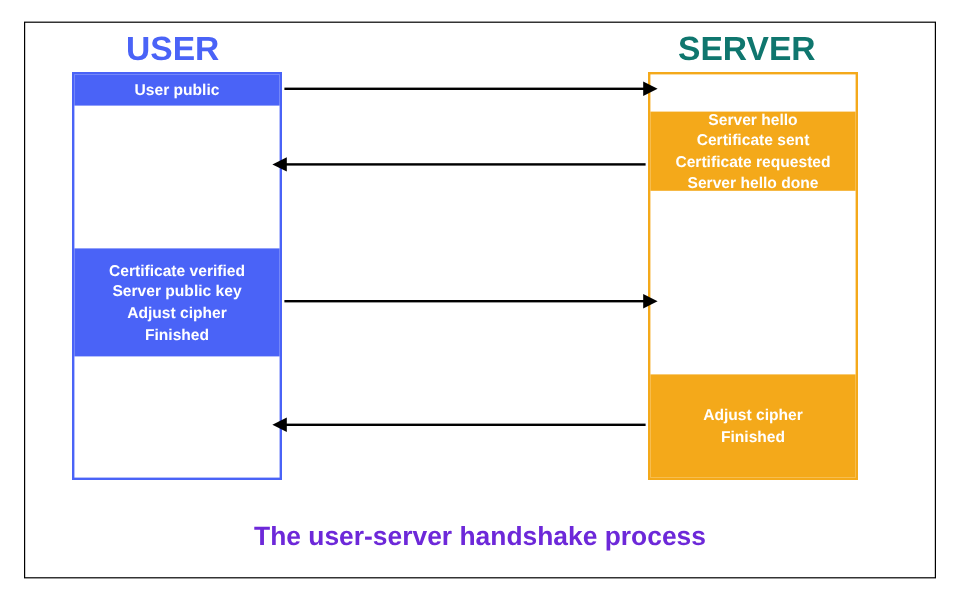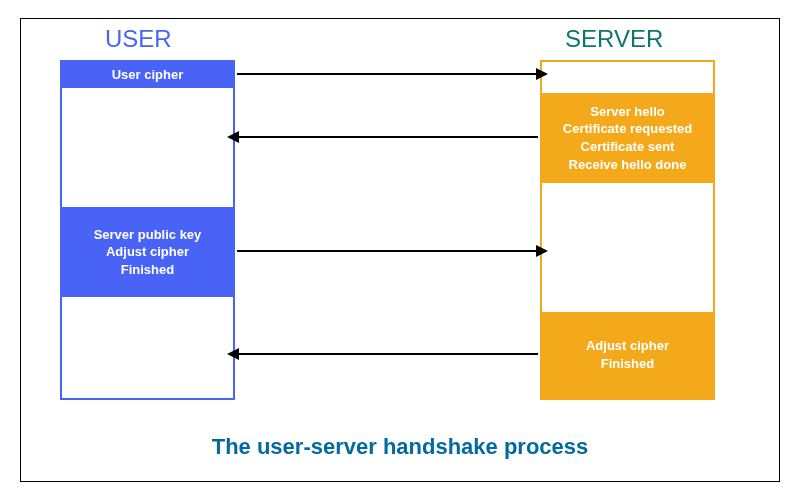--- a/index.html
+++ b/index.html
@@ -13,22 +13,22 @@
   .frame {
     position: absolute;
     left: 20px;
     top: 18px;
     width: 760px;
     height: 464px;
     border: 1px solid #000;
   }
   .heading {
     position: absolute;
-    font-size: 24px;
-    font-weight: 400;
+    font-size: 28px;
+    font-weight: 700;
   }
   .heading.user {
     left: 105px;
     top: 25px;
     color: #4a63f7;
   }
   .heading.server {
     left: 565px;
     top: 25px;
     color: #0f766e;
@@ -89,48 +89,49 @@
     border-right: 12px solid #000;
   }
   .caption {
     position: absolute;
     left: 0;
     width: 800px;
     top: 434px;
     text-align: center;
     font-size: 22px;
     font-weight: 700;
-    color: #0369a1;
+    color: #6d28d9;
   }
 </style>
 </head>
 <body>
 
 <div class="frame"></div>
 
 <div class="heading user">USER</div>
 <div class="heading server">SERVER</div>
 
 <div class="column user">
   <div class="block" style="top:0; height:26px;">
-    <span>User cipher</span>
+    <span>User public</span>
   </div>
   <div class="block" style="top:145px; height:90px;">
+    <span>Certificate verified</span>
     <span>Server public key</span>
     <span>Adjust cipher</span>
     <span>Finished</span>
   </div>
 </div>
 
 <div class="column server">
-  <div class="block" style="top:31px; height:90px;">
+  <div class="block" style="top:31px; height:66px;">
     <span>Server hello</span>
+    <span>Certificate sent</span>
     <span>Certificate requested</span>
-    <span>Certificate sent</span>
-    <span>Receive hello done</span>
+    <span>Server hello done</span>
   </div>
   <div class="block" style="top:250px; height:86px;">
     <span>Adjust cipher</span>
     <span>Finished</span>
   </div>
 </div>
 
 <div class="arrow right" style="top:73px;"></div>
 <div class="arrow left" style="top:136px;"></div>
 <div class="arrow right" style="top:250px;"></div>

